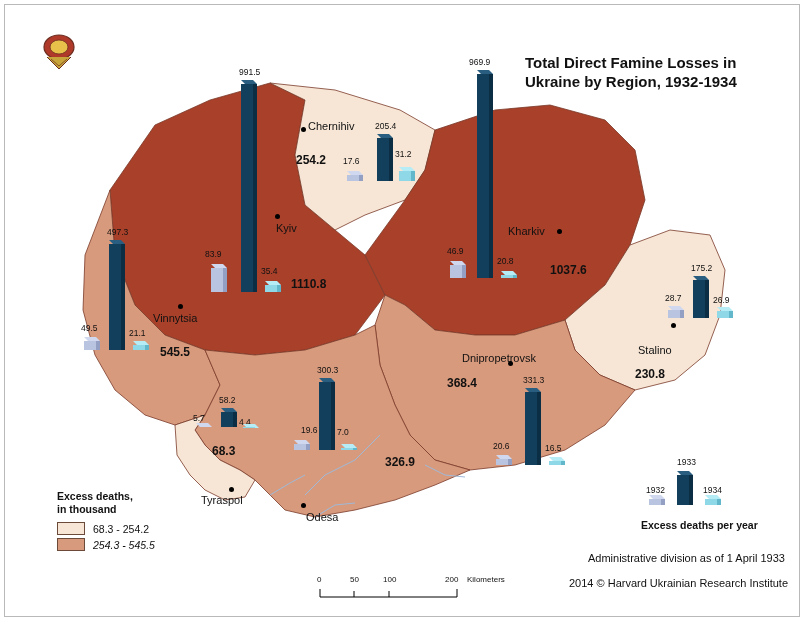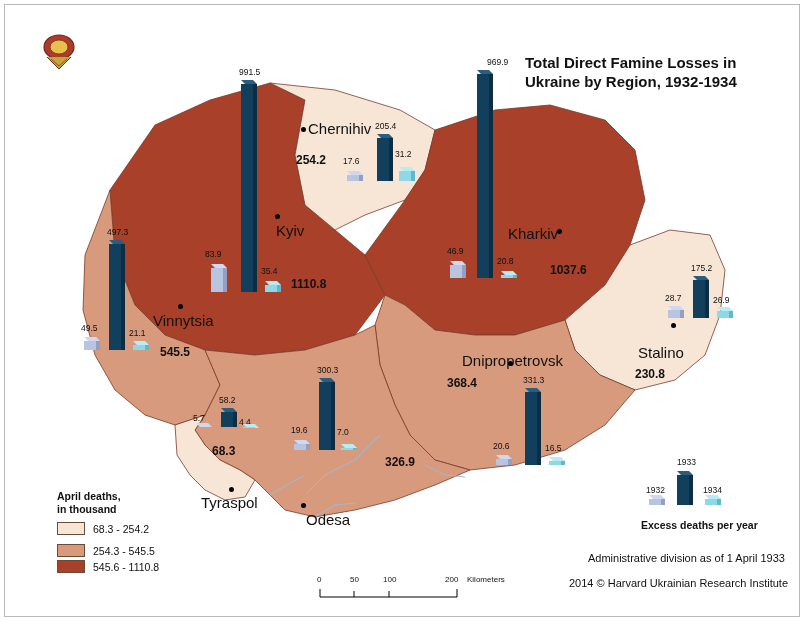--- a/index.html
+++ b/index.html
@@ -3,21 +3,21 @@
 <meta charset="utf-8">
 <style>
   html,body{margin:0;padding:0;background:#fff;}
   body{font-family:"Liberation Sans", sans-serif;}
   #page{position:relative;width:804px;height:621px;background:#ffffff;overflow:hidden;}
   #frame{position:absolute;left:4px;top:4px;width:796px;height:613px;border:1px solid #b9b9b9;background:#ffffff;box-sizing:border-box;}
   .abs{position:absolute;}
   svg{display:block;}
   .title{font-size:15px;font-weight:bold;color:#111;line-height:19px;text-align:left;}
   .regval{font-size:12px;font-weight:bold;color:#111;}
-  .citylbl{font-size:15px;color:#111;}
+  .citylbl{font-size:11px;color:#111;}
   .barlbl{font-size:8.5px;color:#111;white-space:nowrap;}
   .legtitle{font-size:10.5px;font-weight:bold;color:#111;line-height:13px;}
   .legitem{font-size:10.5px;color:#111;}
   .foot{font-size:11px;color:#111;}
   .scalelbl{font-size:8px;color:#111;}
   .dot{width:5px;height:5px;border-radius:50%;background:#000;}
   .swatch{width:26px;height:11px;border:1px solid #6b4a3a;}
 </style>
 </head>
 <body>
@@ -94,21 +94,21 @@
         <polygon points="6,187 18,187 22,191 10,191" fill="#cfd8ee"></polygon>
         <rect x="6" y="191" width="12" height="24" fill="#b9c4e0"></rect>
         <polygon points="18,191 22,191 22,215 18,215" fill="#93a0c4"></polygon>
         <polygon points="60,204 72,204 76,208 64,208" fill="#b6ecf6"></polygon>
         <rect x="60" y="208" width="12" height="7" fill="#8fd8e8"></rect>
         <polygon points="72,208 76,208 76,215 72,215" fill="#63b7cb"></polygon>
       </svg>
     </div>
 
     <div class="abs" style="left:442px;top:52px;">
-      <div class="abs barlbl" style="left:40px;top:0px;">969.9</div>
+      <div class="abs barlbl" style="left:22px;top:0px;">969.9</div>
       <div class="abs barlbl" style="left:0px;top:189px;">46.9</div>
       <div class="abs barlbl" style="left:50px;top:199px;">20.8</div>
       <svg class="abs" style="left:0;top:10px;" width="78" height="225">
         <polygon points="30,3 42,3 46,7 34,7" fill="#2a5e80"></polygon>
         <rect x="30" y="7" width="12" height="204" fill="#12405c"></rect>
         <polygon points="42,7 46,7 46,211 42,211" fill="#0c2e44"></polygon>
         <polygon points="3,194 15,194 19,198 7,198" fill="#cfd8ee"></polygon>
         <rect x="3" y="198" width="12" height="13" fill="#b9c4e0"></rect>
         <polygon points="15,198 19,198 19,211 15,211" fill="#93a0c4"></polygon>
         <polygon points="54,204 66,204 70,208 58,208" fill="#b6ecf6"></polygon>
@@ -163,21 +163,21 @@
         <rect x="3" y="74" width="12" height="6" fill="#b9c4e0"></rect>
         <polygon points="15,74 19,74 19,80 15,80" fill="#93a0c4"></polygon>
         <polygon points="56,72 68,72 72,76 60,76" fill="#b6ecf6"></polygon>
         <rect x="56" y="76" width="12" height="4" fill="#8fd8e8"></rect>
         <polygon points="68,76 72,76 72,80 68,80" fill="#63b7cb"></polygon>
       </svg>
     </div>
 
     <div class="abs" style="left:286px;top:360px;">
       <div class="abs barlbl" style="left:26px;top:0px;">300.3</div>
-      <div class="abs barlbl" style="left:0px;top:60px;">19.6</div>
+      <div class="abs barlbl" style="left:10px;top:60px;">19.6</div>
       <div class="abs barlbl" style="left:46px;top:62px;">7.0</div>
       <svg class="abs" style="left:0;top:10px;" width="72" height="88">
         <polygon points="28,3 40,3 44,7 32,7" fill="#2a5e80"></polygon>
         <rect x="28" y="7" width="12" height="68" fill="#12405c"></rect>
         <polygon points="40,7 44,7 44,75 40,75" fill="#0c2e44"></polygon>
         <polygon points="3,65 15,65 19,69 7,69" fill="#cfd8ee"></polygon>
         <rect x="3" y="69" width="12" height="6" fill="#b9c4e0"></rect>
         <polygon points="15,69 19,69 19,75 15,75" fill="#93a0c4"></polygon>
         <polygon points="50,69 62,69 66,73 54,73" fill="#b6ecf6"></polygon>
         <rect x="50" y="73" width="12" height="2" fill="#8fd8e8"></rect>
@@ -228,34 +228,30 @@
     <div class="abs citylbl" style="left:301px;top:506px;">Odesa</div>
     <div class="abs dot" style="left:296px;top:498px;"></div>
     <div class="abs regval" style="left:380px;top:450px;">326.9</div>
 
     <div class="abs citylbl" style="left:196px;top:489px;">Tyraspol</div>
     <div class="abs dot" style="left:224px;top:482px;"></div>
     <div class="abs regval" style="left:207px;top:439px;">68.3</div>
 
     <div class="abs" style="left:52px;top:485px;width:180px;">
       <div class="legtitle">
-        <div>April deaths,</div>
+        <div>Excess deaths,</div>
         <div>in thousand</div>
       </div>
       <div style="margin-top:6px;display:flex;align-items:center;gap:8px;">
         <div class="swatch" style="background:#f7e6d5;"></div>
         <div class="legitem">68.3 - 254.2</div>
       </div>
-      <div style="margin-top:9px;display:flex;align-items:center;gap:8px;">
+      <div style="margin-top:3px;display:flex;align-items:center;gap:8px;font-style:italic;">
         <div class="swatch" style="background:#d89a7c;"></div>
         <div class="legitem">254.3 - 545.5</div>
-      </div>
-      <div style="margin-top:3px;display:flex;align-items:center;gap:8px;">
-        <div class="swatch" style="background:#a8402a;"></div>
-        <div class="legitem">545.6 - 1110.8</div>
       </div>
     </div>
 
     <div class="abs" style="left:636px;top:452px;width:120px;">
       <div class="abs barlbl" style="left:36px;top:0px;">1933</div>
       <div class="abs barlbl" style="left:5px;top:28px;">1932</div>
       <div class="abs barlbl" style="left:62px;top:28px;">1934</div>
       <svg class="abs" style="left:0;top:11px;" width="96" height="48">
         <polygon points="36,3 48,3 52,7 40,7" fill="#2a5e80"></polygon>
         <rect x="36" y="7" width="12" height="30" fill="#12405c"></rect>

